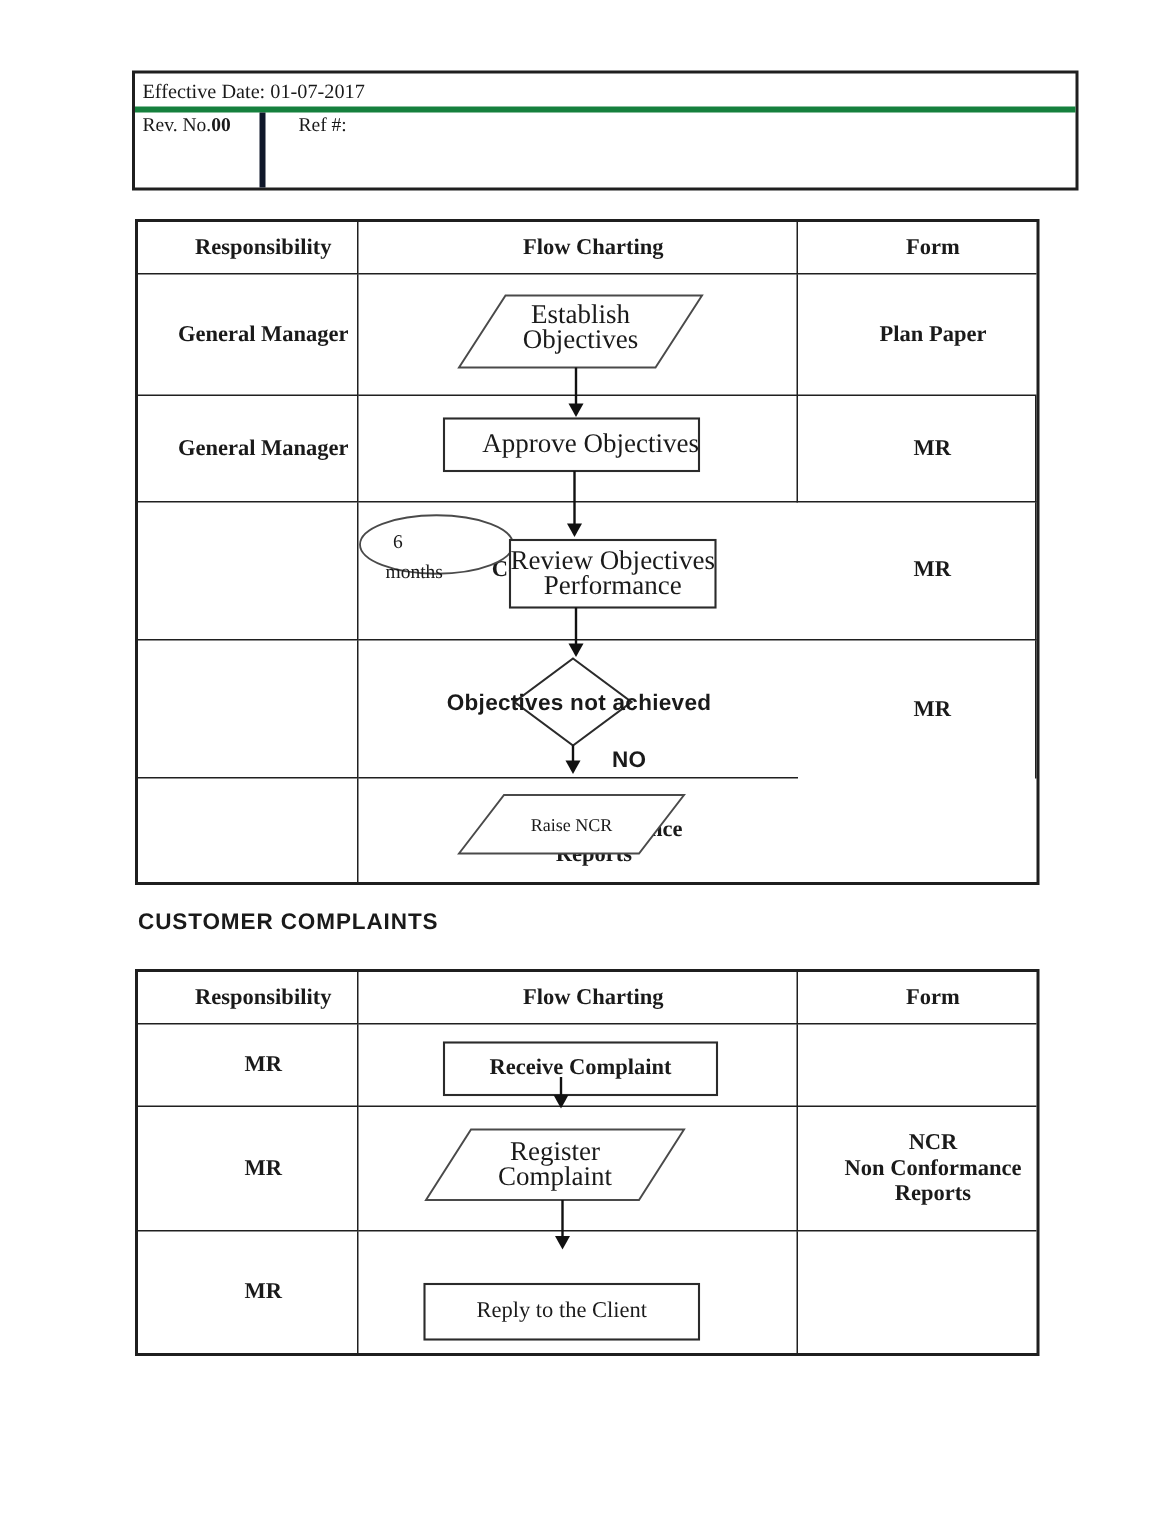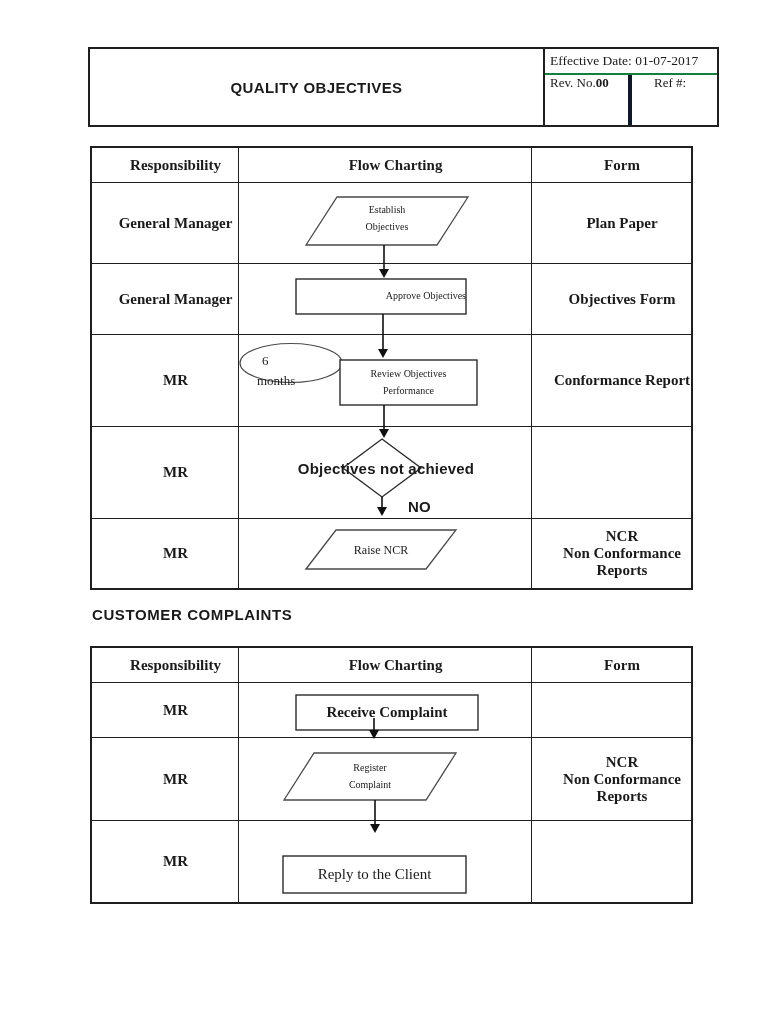--- a/index.html
+++ b/index.html
@@ -8,21 +8,21 @@
     font-family:"Liberation Serif", serif;color:#1a1a1a;overflow:hidden;
   }
   
   .hdr-table{position:absolute;left:88px;top:47px;width:631px;height:80px;
     border:2px solid #1f1f1f;box-sizing:border-box;display:flex;background:#fff;}
   .hdr-left{width:455px;border-right:2px solid #1f1f1f;box-sizing:border-box;
     display:flex;align-items:center;justify-content:center;}
   .hdr-title{font-family:"Liberation Sans",sans-serif;font-weight:bold;
     font-size:15px;letter-spacing:0.4px;}
   .hdr-right{flex:1;display:flex;flex-direction:column;font-size:13.5px;line-height:16px;}
-  .hdr-r1{height:26px;border-bottom:2px solid #15803d;box-sizing:border-box;
+  .hdr-r1{height:26px;border-bottom:4px solid #15803d;box-sizing:border-box;
     padding:4px 4px 0 5px;}
   .hdr-r2{height:34px;border-bottom:2px solid #1f1f1f;box-sizing:border-box;
     padding:1px 0 0 5px;white-space:pre-line;}
   .hdr-r3{flex:1;display:flex;font-size:13px;line-height:14px;}
   .hdr-rev{width:87px;border-right:4px solid #0f172a;box-sizing:border-box;
     padding:1px 0 0 5px;}
   .hdr-ref{flex:1;padding:1px 0 0 22px;}
   
   .section-title{position:absolute;left:92px;top:606px;
     font-family:"Liberation Sans",sans-serif;font-weight:bold;font-size:15px;
@@ -33,35 +33,32 @@
   #table1{top:146px;grid-template-rows:35px 81px 71px 92px 92px 69px;width:599px;height:440px;}
   #table2{top:646px;grid-template-rows:35px 55px 83px 81px;width:599px;height:254px;}
   .cell{border-right:1.5px solid #1f1f1f;border-bottom:1.5px solid #1f1f1f;
     box-sizing:border-box;display:flex;align-items:center;justify-content:center;
     text-align:center;font-weight:bold;font-size:15px;line-height:17px;
     white-space:pre-line;padding-left:21px;}
   .cell.lc{border-right:none;}
   .cell.lr{border-bottom:none;}
   
   .flow-svg{position:absolute;left:0;top:0;z-index:1;pointer-events:none;}
-  .flabel{position:absolute;z-index:2;text-align:center;font-size:10px;
+  .flabel{position:absolute;z-index:2;text-align:center;font-size:18px;
     line-height:17px;white-space:pre-line;}
   .flabel.bold-serif{font-weight:bold;font-size:15px;}
   .flabel.sans{font-family:"Liberation Sans",sans-serif;font-weight:bold;
     font-size:15px;letter-spacing:0.2px;}
   .flabel.small{font-size:12px;}
   .flabel.tnote{font-size:13px;line-height:14px;text-align:left;}
 </style>
 </head>
 <body>
 
 <div class="hdr-table">
-  <div class="hdr-left">
-    <span class="hdr-title">QUALITY OBJECTIVES</span>
-  </div>
   <div class="hdr-right">
     <div class="hdr-r1">Effective Date: 01-07-2017</div>
     <div class="hdr-r3">
       <div class="hdr-rev"><span>Rev. No.</span><b>00</b></div>
       <div class="hdr-ref">Ref #:</div>
     </div>
   </div>
 </div>
 
 <div class="ftable" id="table1">
@@ -69,21 +66,20 @@
   <div class="cell">Responsibility</div>
   <div class="cell">Flow Charting</div>
   <div class="cell lc">Form</div>
 
   <div class="cell">General Manager</div>
   <div class="cell"></div>
   <div class="cell lc">Plan Paper</div>
 
   <div class="cell">General Manager</div>
   <div class="cell"></div>
-  <div class="cell lc">Objectives Form</div>
 
   <div class="cell">MR</div>
   <div class="cell"></div>
   <div class="cell lc">Conformance Report</div>
 
   <div class="cell">MR</div>
   <div class="cell"></div>
   <div class="cell lc"></div>
 
   <div class="cell lr">MR</div>

